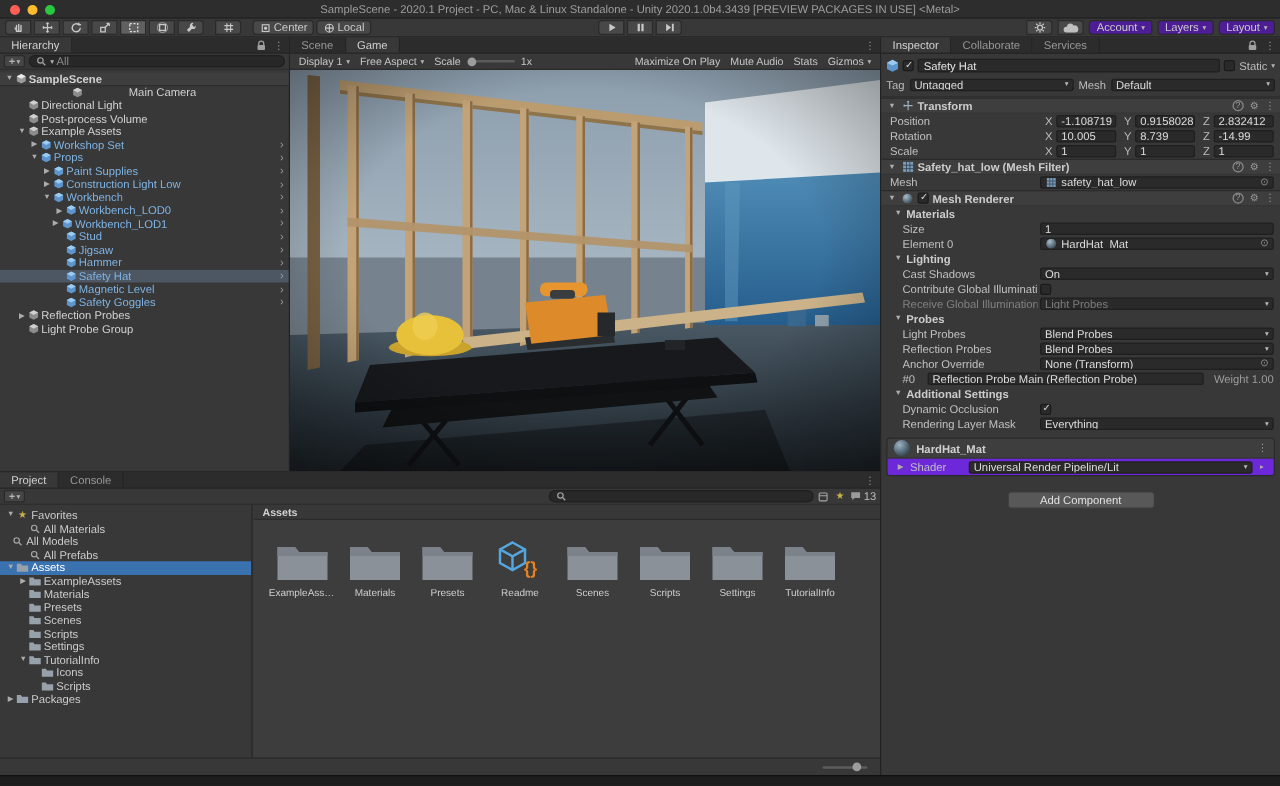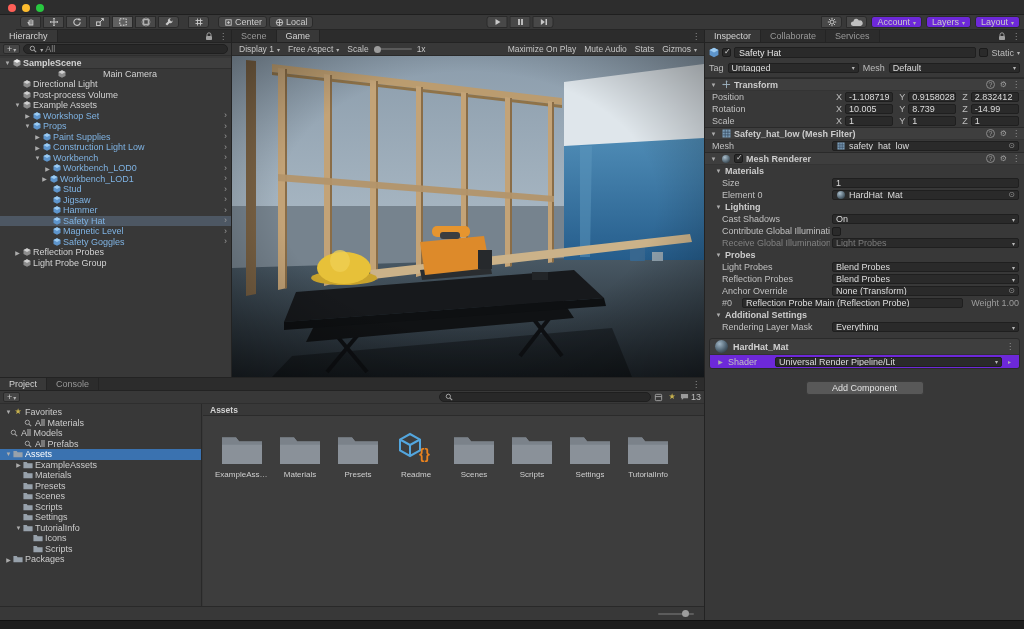--- a/index.html
+++ b/index.html
@@ -5,27 +5,27 @@
   *{margin:0;padding:0;box-sizing:border-box;}
   html,body{width:1024px;height:629px;overflow:hidden;}
   body{background:#383838;font-family:"Liberation Sans","DejaVu Sans",sans-serif;font-size:9px;color:#C7C7C7;position:relative;cursor:default;}
   
   .titlebar{position:absolute;top:0;left:0;right:0;height:15px;background:#2D2D2D;border-bottom:1px solid #1F1F1F;display:flex;align-items:center;justify-content:center;}
   .traffic{position:absolute;left:8px;top:4px;display:flex;gap:6px;}
   .tl{width:8px;height:8px;border-radius:50%;}
   .tl.red{background:#FF5F57;} .tl.yel{background:#FDBC2E;} .tl.grn{background:#28C840;}
   .title-text{color:#9E9E9E;font-size:9px;white-space:nowrap;}
   
-  .toolbar{position:absolute;top:15px;left:16px;right:0;height:15px;background:#383838;border-bottom:1px solid #262626;}
+  .toolbar{position:absolute;top:15px;left:0;right:0;height:15px;background:#383838;border-bottom:1px solid #262626;}
   .tgroup{position:absolute;top:1px;display:flex;align-items:center;gap:2px;}
   .tool{width:21px;height:12px;background:#484848;border:1px solid #2A2A2A;display:flex;align-items:center;justify-content:center;}
   .tool.active{background:#606060;}
   .tool.rl{border-radius:3px 0 0 3px;} .tool.rr{border-radius:0 3px 3px 0;}
   .pivot{height:12px;padding:0 4px;background:#484848;border:1px solid #2A2A2A;border-radius:3px;display:flex;align-items:center;gap:2px;color:#CACACA;}
-  .ddbtn{height:12px;padding:0 5px;background:#6d28d9;border:1px solid #2A2A2A;border-radius:3px;display:flex;align-items:center;gap:3px;color:#CACACA;}
+  .ddbtn{height:12px;padding:0 5px;background:#4c1d95;border:1px solid #2A2A2A;border-radius:3px;display:flex;align-items:center;gap:3px;color:#CACACA;}
   .dc{font-size:6px;color:#B5B5B5;}
   .sep{width:5px;}
   
   .panel{position:absolute;background:#383838;}
   .tabbar{height:13px;background:#2C2C2C;display:flex;align-items:stretch;border-bottom:1px solid #232323;}
   .tab{padding:0 9px;display:flex;align-items:center;background:#2C2C2C;color:#989898;border-right:1px solid #242424;}
   .tab.active{background:#383838;color:#D2D2D2;}
   .tabbar-right{margin-left:auto;display:flex;align-items:center;gap:5px;padding-right:4px;color:#9A9A9A;}
   .kebab{font-size:8px;color:#9A9A9A;}
   .searchrow{height:13px;display:flex;align-items:center;padding:0 3px;gap:3px;background:#383838;border-bottom:1px solid #2E2E2E;}
@@ -112,20 +112,21 @@
 </style>
 </head>
 <body>
 
 <div class="titlebar">
   <div class="traffic">
     <span class="tl red"></span>
     <span class="tl yel"></span>
     <span class="tl grn"></span>
   </div>
+  <span class="title-text">SampleScene - 2020.1 Project - PC, Mac &amp; Linux Standalone - Unity 2020.1.0b4.3439 [PREVIEW PACKAGES IN USE] &lt;Metal&gt;</span>
 </div>
 
 <div class="toolbar">
   <div class="tgroup" style="left:4px;">
     <div class="tool rl">
         <svg width="10" height="10" viewBox="0 0 10 10" fill="none" stroke="#C8C8C8" stroke-width="1.1" stroke-linecap="round">
           <path d="M3.2 8V3.4M5 8V2.6M6.8 8V3.4M2 5.4l1.2 2M3.4 8h3.4"></path>
         </svg>
       </div>
     <div class="tool">
@@ -1040,20 +1041,24 @@
         <div class="irow sub">
           <span class="plabel">#0</span>
           <span class="ifield">Reflection Probe Main (Reflection Probe)</span>
           <span class="pweight">Weight 1.00</span>
         </div>
         <div class="msec">
           <span class="caret">▼</span>
           <span>Additional Settings</span>
         </div>
         <div class="irow sub">
+          <span class="ilabel">Dynamic Occlusion</span>
+          <div class="cb on"></div>
+        </div>
+        <div class="irow sub">
           <span class="ilabel">Rendering Layer Mask</span>
           <div class="ifield">
             <span class="dval">Everything</span>
             <span class="dcaret">▾</span>
           </div>
         </div>
       </div>
 
     <div class="matcard">
       <div class="mathead">

